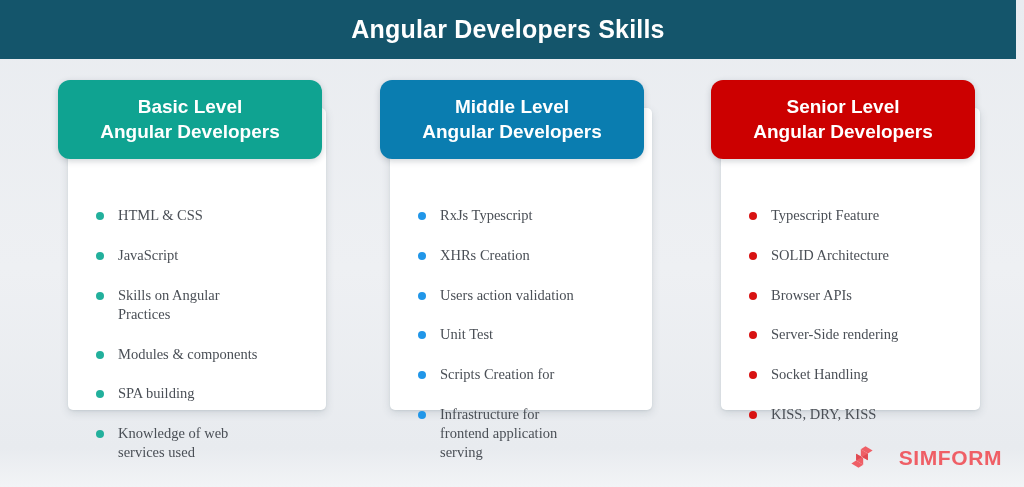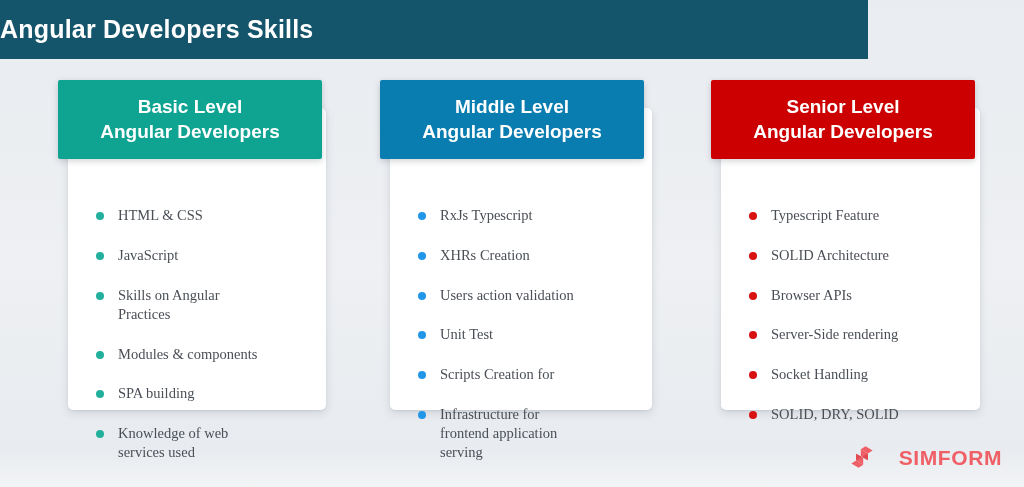--- a/index.html
+++ b/index.html
@@ -20,26 +20,26 @@
     height: 487px;
     background: linear-gradient(180deg, #e9ecf0 0%, #eef0f3 55%, #e8ebef 92%, #f2f4f6 100%);
     overflow: hidden;
   }
 
   
   .header {
     position: absolute;
     left: 0;
     top: 0;
-    width: 868px;
+    width: 1016px;
     height: 59px;
     background: #14556b;
     display: flex;
     align-items: center;
-    justify-content: flex-start;
+    justify-content: center;
   }
   .header-title {
     color: #ffffff;
     font-size: 25px;
     font-weight: bold;
     letter-spacing: 0.2px;
     line-height: 1;
   }
 
   
@@ -93,21 +93,21 @@
     left: 230px;
     background: linear-gradient(135deg, #7a1710 0%, #5f1009 60%, #4d0c06 100%);
   }
 
   .banner {
     position: absolute;
     left: 0;
     top: 0;
     width: 252px;
     padding: 14px 6px 15px;
-    border-radius: 2px;
+    border-radius: 12px;
     text-align: center;
     color: #ffffff;
     font-size: 19px;
     font-weight: bold;
     line-height: 1.32;
     z-index: 2;
     box-shadow: 0 2px 6px rgba(40, 55, 70, 0.22);
   }
   .card-1 .banner { background: #0fa391; width: 252px; }
   .card-2 .banner { background: #0a7db0; width: 252px; }
@@ -279,21 +279,21 @@
         <li class="skill-item">
           <span class="bullet"></span>
           <span class="skill-label">Server-Side rendering</span>
         </li>
         <li class="skill-item">
           <span class="bullet"></span>
           <span class="skill-label">Socket Handling</span>
         </li>
         <li class="skill-item">
           <span class="bullet"></span>
-          <span class="skill-label">SOLID, DRY, SOLID</span>
+          <span class="skill-label">KISS, DRY, KISS</span>
         </li>
       </ul>
     </div>
 
   </div>
 
   <div class="logo">
     <svg class="logo-mark" viewBox="0 0 26 26">
       <path d="M16.5 2.2 L23.6 6.4 L18.9 9.4 L11.8 5.2 Z" fill="#ef5f66"></path>
       <path d="M11.8 5.2 L18.9 9.4 L18.9 16.2 L11.8 12.0 Z" fill="#ef5f66"></path>

